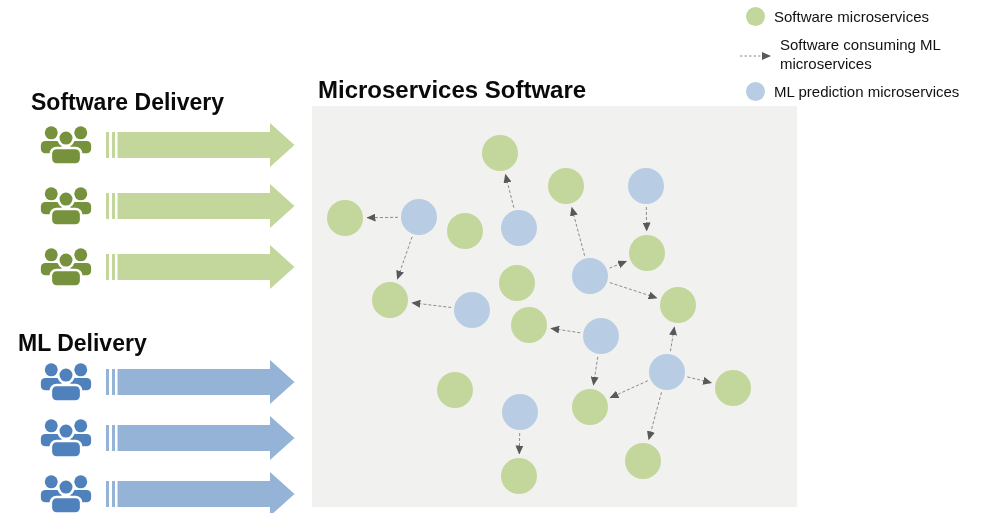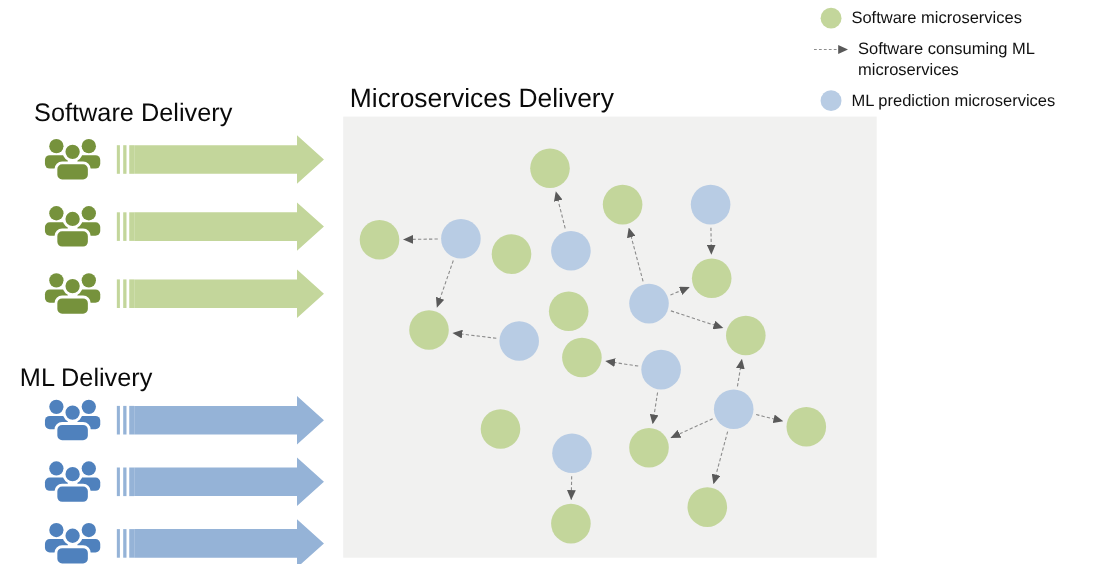--- a/index.html
+++ b/index.html
@@ -1,33 +1,33 @@
 <!DOCTYPE html>
 <html><head>
 <meta charset="utf-8">
 <style>
   html,body{margin:0;padding:0;}
   body{
     width:1000px;height:513px;position:relative;overflow:hidden;
     background:#ffffff;font-family:"Liberation Sans",sans-serif;
   }
-  .heading{position:absolute;font-weight:normal;font-size:23px;color:#0a0a0a;white-space:nowrap;}
+  .heading{position:absolute;font-weight:bold;font-size:23px;color:#0a0a0a;white-space:nowrap;}
   #software-title{left:31px;top:89px;}
   #ml-title{left:18px;top:330px;}
   #eco-title{left:318px;top:76px;font-size:24px;}
   #eco-box{position:absolute;left:312px;top:106px;width:485px;height:401px;}
   #eco-box svg{display:block;}
   .rows{position:absolute;display:flex;flex-direction:column;}
   #software-rows{left:40px;top:120px;gap:11px;}
   #ml-rows{left:40px;top:357px;gap:6px;}
   .delivery-row{height:50px;display:flex;align-items:center;}
   .people-icon{width:52px;height:42px;margin-right:14px;flex:0 0 auto;}
   .striped-arrow{width:189px;height:46px;flex:0 0 auto;}
   #legend{position:absolute;left:746px;top:7px;width:238px;}
-  .legend-item{display:flex;align-items:flex-start;margin-bottom:9px;}
+  .legend-item{display:flex;align-items:center;margin-bottom:9px;}
   .legend-swatch-circle{width:19px;height:19px;border-radius:50%;flex:0 0 auto;margin-right:9px;}
   .legend-swatch-arrow{width:31px;height:12px;flex:0 0 auto;margin:4px 9px 0 -6px;margin-right:9px;}
   .legend-label{font-size:15px;line-height:19px;color:#111;}
 </style>
 </head>
 <body>
 
 <div id="legend">
   <div class="legend-item">
     <span class="legend-swatch-circle" id="swatch-software" style="background: rgb(195, 214, 155);"></span>
@@ -41,21 +41,21 @@
     <span class="legend-label">Software consuming ML microservices</span>
   </div>
   <div class="legend-item">
     <span class="legend-swatch-circle" id="swatch-ml" style="background: rgb(184, 204, 228);"></span>
     <span class="legend-label">ML prediction microservices</span>
   </div>
 </div>
 
 <div class="heading" id="software-title">Software Delivery</div>
 <div class="heading" id="ml-title">ML Delivery</div>
-<div class="heading" id="eco-title">Microservices Delivery</div>
+<div class="heading" id="eco-title">Microservices Software</div>
 
 <div class="rows" id="software-rows">
     <div class="delivery-row">
       <svg class="people-icon" viewBox="0 0 60 48">
         <circle cx="13" cy="10" r="7.5" fill="#76923c"></circle>
         <rect x="1" y="19.5" width="24" height="14" rx="5" fill="#76923c"></rect>
         <circle cx="47" cy="10" r="7.5" fill="#76923c"></circle>
         <rect x="35" y="19.5" width="24" height="14" rx="5" fill="#76923c"></rect>
         <circle cx="30" cy="16" r="9" fill="#76923c" stroke="#ffffff" stroke-width="3"></circle>
         <rect x="12.5" y="27.5" width="35" height="19" rx="6.5" fill="#76923c" stroke="#ffffff" stroke-width="3"></rect>

